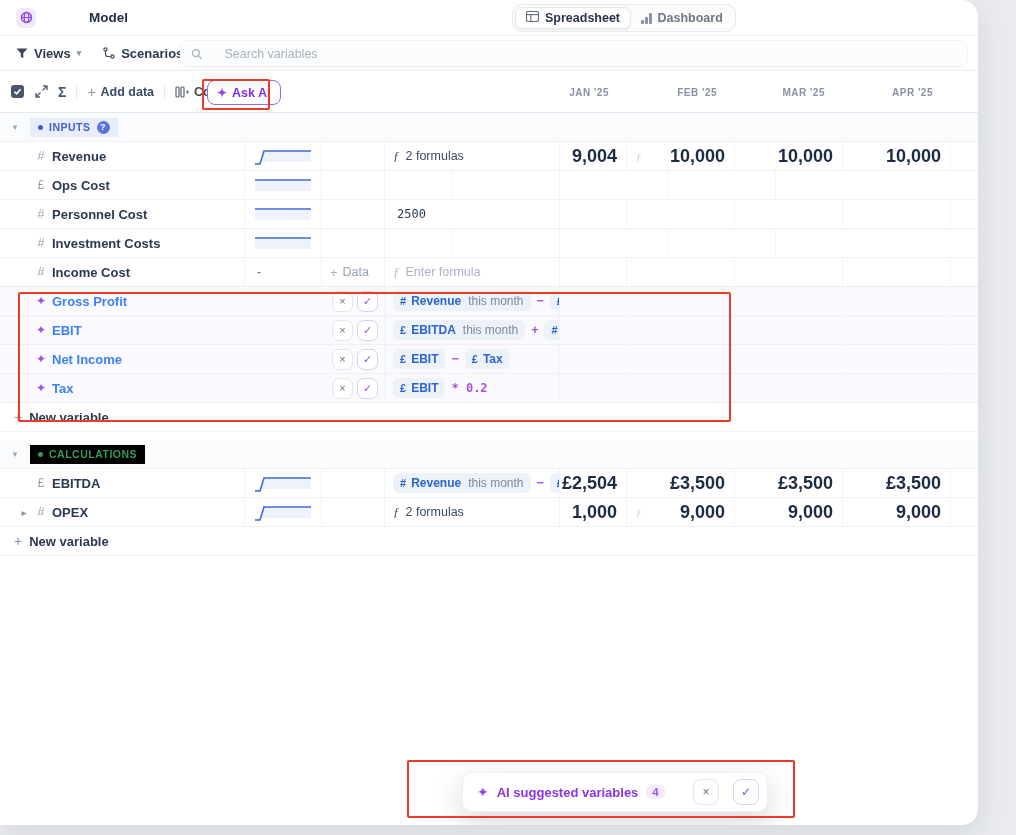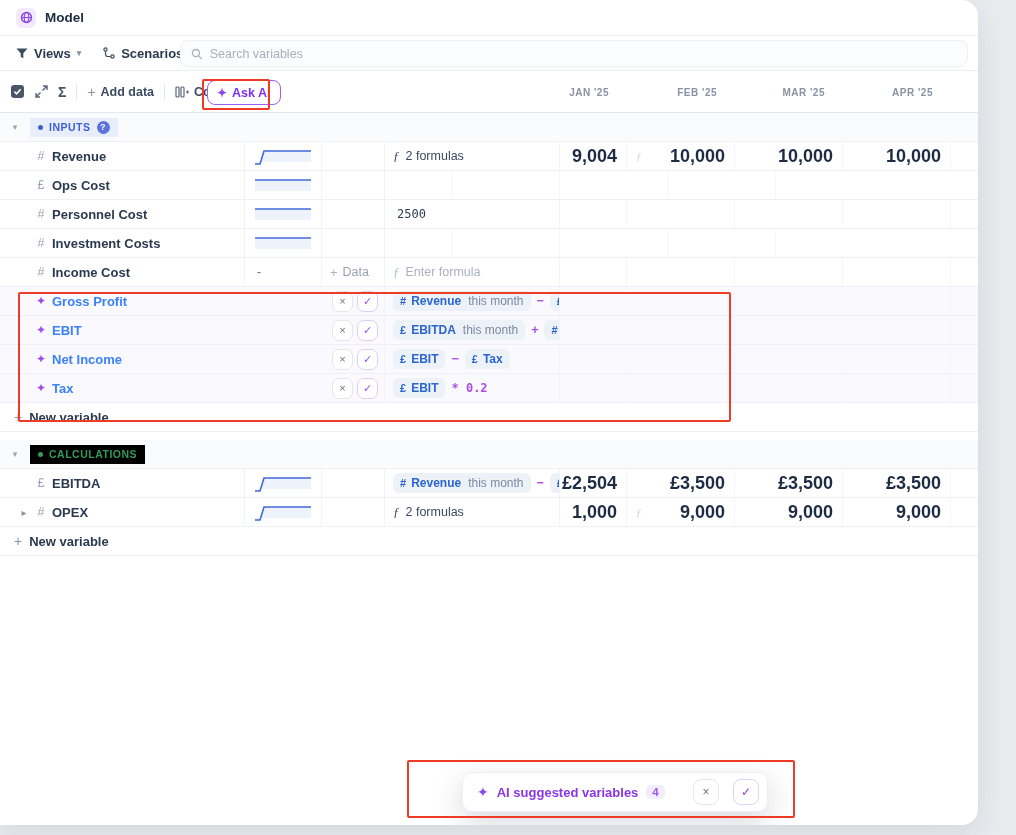--- a/index.html
+++ b/index.html
@@ -1,33 +1,33 @@
 <!DOCTYPE html>
 <html><head>
 <meta charset="utf-8">
 <style>
   html,body{margin:0;padding:0;width:1016px;height:835px;background:#e9ebef;font-family:"Liberation Sans",sans-serif;overflow:hidden;}
   *{box-sizing:border-box;}
   #app{position:absolute;left:0;top:0;width:978px;height:825px;background:#fff;border-radius:0 16px 16px 0;box-shadow:0 8px 30px rgba(25,35,60,.10);overflow:hidden;}
 
   
-  .hdr{position:relative;height:36px;border-bottom:1px solid #f0f1f4;display:flex;align-items:center;padding:0 16px;}
+  .hdr{position:relative;height:36px;border-bottom:1px solid #f0f1f4;display:flex;align-items:center;padding:0 16px;gap:44px;}
   .app-ico{width:20px;height:20px;border-radius:6px;background:#f2e9fd;display:flex;align-items:center;justify-content:center;margin-right:9px;}
   .hdr-title{font-size:13.5px;font-weight:700;color:#222e42;}
   .seg{position:absolute;left:512px;top:4px;height:28px;background:#fbfbfc;border:1px solid #e7e9ed;border-radius:9px;display:flex;align-items:center;padding:2px;}
   .seg-tab{display:flex;align-items:center;gap:6px;height:22px;padding:0 10px;border-radius:7px;font-size:12.5px;font-weight:600;color:#6e7886;cursor:pointer;}
   .seg-tab.active{background:#fff;border:1px solid #e3e6ea;box-shadow:0 1px 2px rgba(20,30,50,.07);color:#28344a;}
   .bars{display:flex;align-items:flex-end;gap:1.5px;height:11px;}
   .bars i{width:2.5px;background:#8a94a3;border-radius:1px;}
 
   
   .frow{position:relative;height:35px;border-bottom:1px solid #ebedf1;display:flex;align-items:center;padding:0 16px;gap:22px;}
   .fbtn{display:flex;align-items:center;gap:6px;font-size:13px;font-weight:700;color:#2b3950;cursor:pointer;}
   .fcaret{font-size:9px;color:#8a94a3;}
-  .search{position:absolute;left:180px;right:10px;top:4px;height:27px;background:#fbfcfd;border:1px solid #eef0f3;border-radius:8px;display:flex;align-items:center;padding:0 10px;gap:5px;}
+  .search{position:absolute;left:180px;right:10px;top:4px;height:27px;background:#fbfcfd;border:1px solid #eef0f3;border-radius:8px;display:flex;align-items:center;padding:0 10px;gap:20px;}
   .search input{border:none;outline:none;background:transparent;font-size:12.5px;color:#3c4a64;width:100%;font-family:"Liberation Sans",sans-serif;}
   .search input::placeholder{color:#a7b0bd;}
 
   
   .tbar{position:relative;height:42px;border-bottom:1px solid #e4e7ec;display:flex;align-items:center;padding:0 10px;gap:10px;}
   .tico{display:flex;align-items:center;justify-content:center;color:#475569;cursor:pointer;}
   .sigma{font-size:14px;font-weight:600;color:#475569;}
   .vdiv{width:1px;height:16px;background:#e3e6eb;}
   .tlabel{display:flex;align-items:center;gap:5px;font-size:12.5px;font-weight:600;color:#3c4a64;cursor:pointer;white-space:nowrap;}
   .tplus{color:#8a94a3;font-size:14px;font-weight:400;}
@@ -105,20 +105,40 @@
   <div class="hdr">
     <span class="app-ico">
       <svg width="13" height="13" viewBox="0 0 13 13">
           <circle cx="6.5" cy="6.5" r="5" fill="none" stroke="#8b45e6" stroke-width="1.4"></circle>
           <ellipse cx="6.5" cy="6.5" rx="2.3" ry="5" fill="none" stroke="#8b45e6" stroke-width="1.1"></ellipse>
           <line x1="1.5" y1="6.5" x2="11.5" y2="6.5" stroke="#8b45e6" stroke-width="1.1"></line>
         </svg>
     </span>
     <span class="hdr-title">Model</span>
 
+    <div class="seg">
+      <div class="seg-tab active">
+        <span>
+          <svg width="13" height="11" viewBox="0 0 13 11">
+              <rect x="0.5" y="0.5" width="12" height="10" rx="1.5" fill="none" stroke="#5f6b7d" stroke-width="1.1"></rect>
+              <line x1="0.5" y1="3.6" x2="12.5" y2="3.6" stroke="#5f6b7d" stroke-width="1.1"></line>
+              <line x1="4.8" y1="3.6" x2="4.8" y2="10.5" stroke="#5f6b7d" stroke-width="1.1"></line>
+            </svg>
+        </span>
+        <span>Spreadsheet</span>
+      </div>
+      <div class="seg-tab">
+        <span class="bars">
+            <i style="height:4px"></i>
+            <i style="height:7px"></i>
+            <i style="height:11px"></i>
+          </span>
+        <span>Dashboard</span>
+      </div>
+    </div>
   </div>
 
   <div class="frow">
     <span class="fbtn">
       <svg width="12" height="11" viewBox="0 0 12 11">
           <path d="M0.5 0.5 H11.5 L7.3 5.3 V10.2 L4.7 8.8 V5.3 Z" fill="#3f4a5c"></path>
         </svg>
       <span>Views</span>
       <span class="fcaret">▾</span>
     </span>

